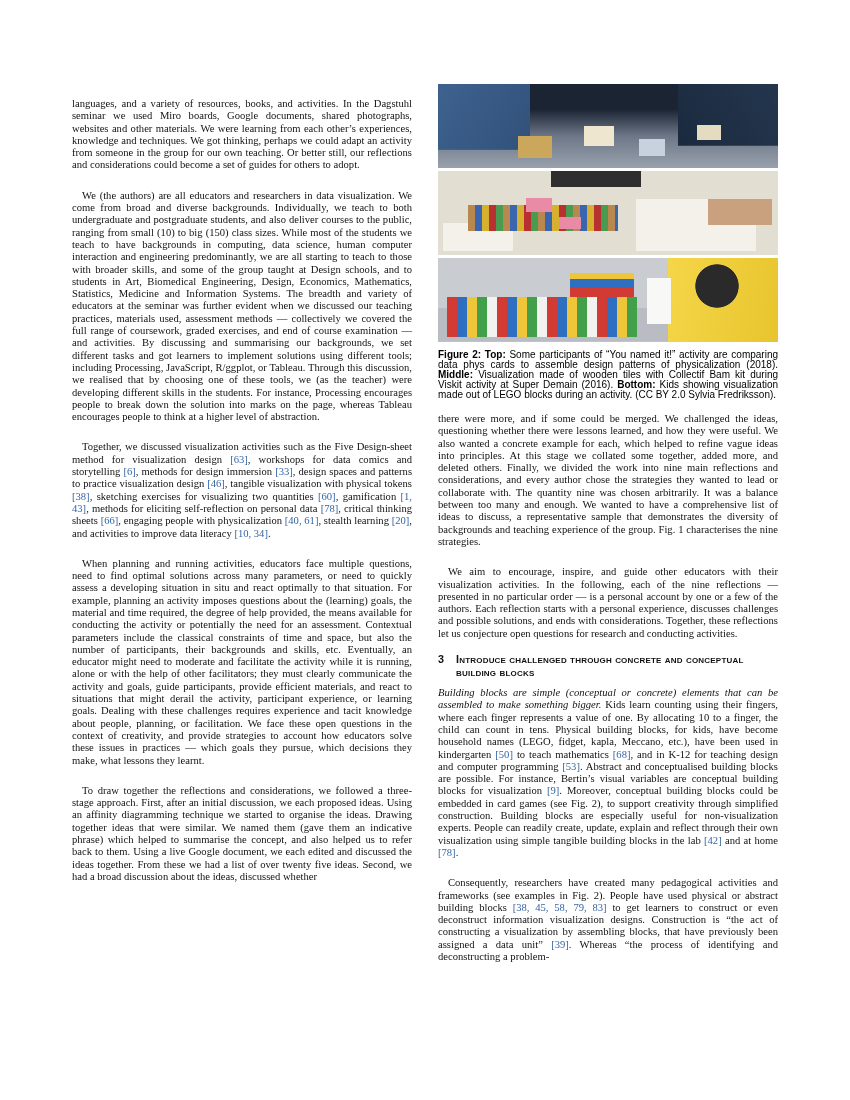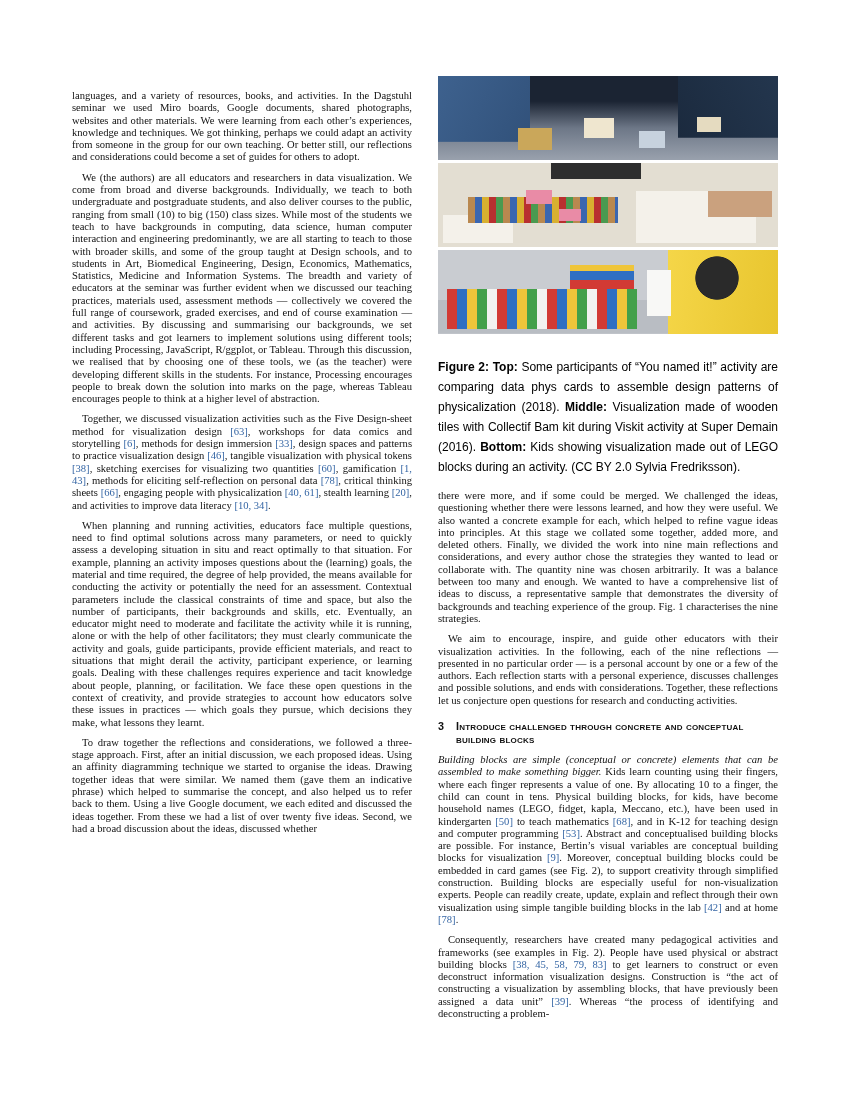--- a/index.html
+++ b/index.html
@@ -5,34 +5,34 @@
   html,body{margin:0;padding:0;background:#ffffff;}
   .page{
     position:relative;
     width:850px;height:1100px;
     background:#ffffff;
     font-family:"Liberation Serif", serif;
     color:#111111;
     overflow:hidden;
   }
   .columns{
-    position:absolute;left:72px;top:76px;width:706px;
+    position:absolute;left:72px;top:84px;width:706px;
     display:flex;gap:26px;align-items:flex-start;
   }
   .col{width:340px;}
   .col-left{padding-top:14px;}
   p.body-text{
     margin:0;
     font-size:10.6px;
     line-height:12.3px;
     text-align:justify;
     hyphens:auto;
     -webkit-hyphens:auto;
   }
-  p.body-text + p.body-text{margin-top:8px;}
+  p.body-text + p.body-text{margin-top:18px;}
   p.indent{text-indent:10px;}
   .lead-italic{font-style:italic;margin-top:33px;}
   .cite{color:#3465a4;}
 
   
   .figure{margin:0 0 13px 0;padding:0;}
   .photo{width:340px;height:84px;margin-bottom:3px;background-repeat:no-repeat;}
   .photo-top{
     background-color:#1b2433;
     background-image:
@@ -66,24 +66,24 @@
       radial-gradient(circle at 50% 50%, #2a2a2a 58%, rgba(42,42,42,0) 60%),
       linear-gradient(#f8f8f6,#f8f8f6),
       repeating-linear-gradient(90deg,#d23a34 0 10px,#2f6fc2 10px 20px,#efc53a 20px 30px,#43a04a 30px 40px,#f2f2f0 40px 50px),
       repeating-linear-gradient(0deg,#d23a34 0 9px,#2f6fc2 9px 18px,#efc53a 18px 27px,#43a04a 27px 36px),
       linear-gradient(100deg,#f5d648 0%,#e8c52e 100%),
       linear-gradient(#b9bdc3,#b9bdc3);
     background-size:52px 52px,24px 46px,190px 40px,64px 60px,110px 100%,100% 40%;
     background-position:88% 6%,66% 52%,6% 88%,48% 62%,100% 0,0 100%;
   }
   .caption{
-    margin-top:23px;
+    margin-top:8px;
     font-family:"Liberation Sans", sans-serif;
-    font-size:12px;
-    line-height:20px;
+    font-size:10px;
+    line-height:10px;
     text-align:justify;
     color:#000;
   }
   .caption b{font-weight:bold;}
 
   
   h2.section-heading{
     display:flex;
     margin:13px 0 8px 0;
     font-family:"Liberation Sans", sans-serif;

